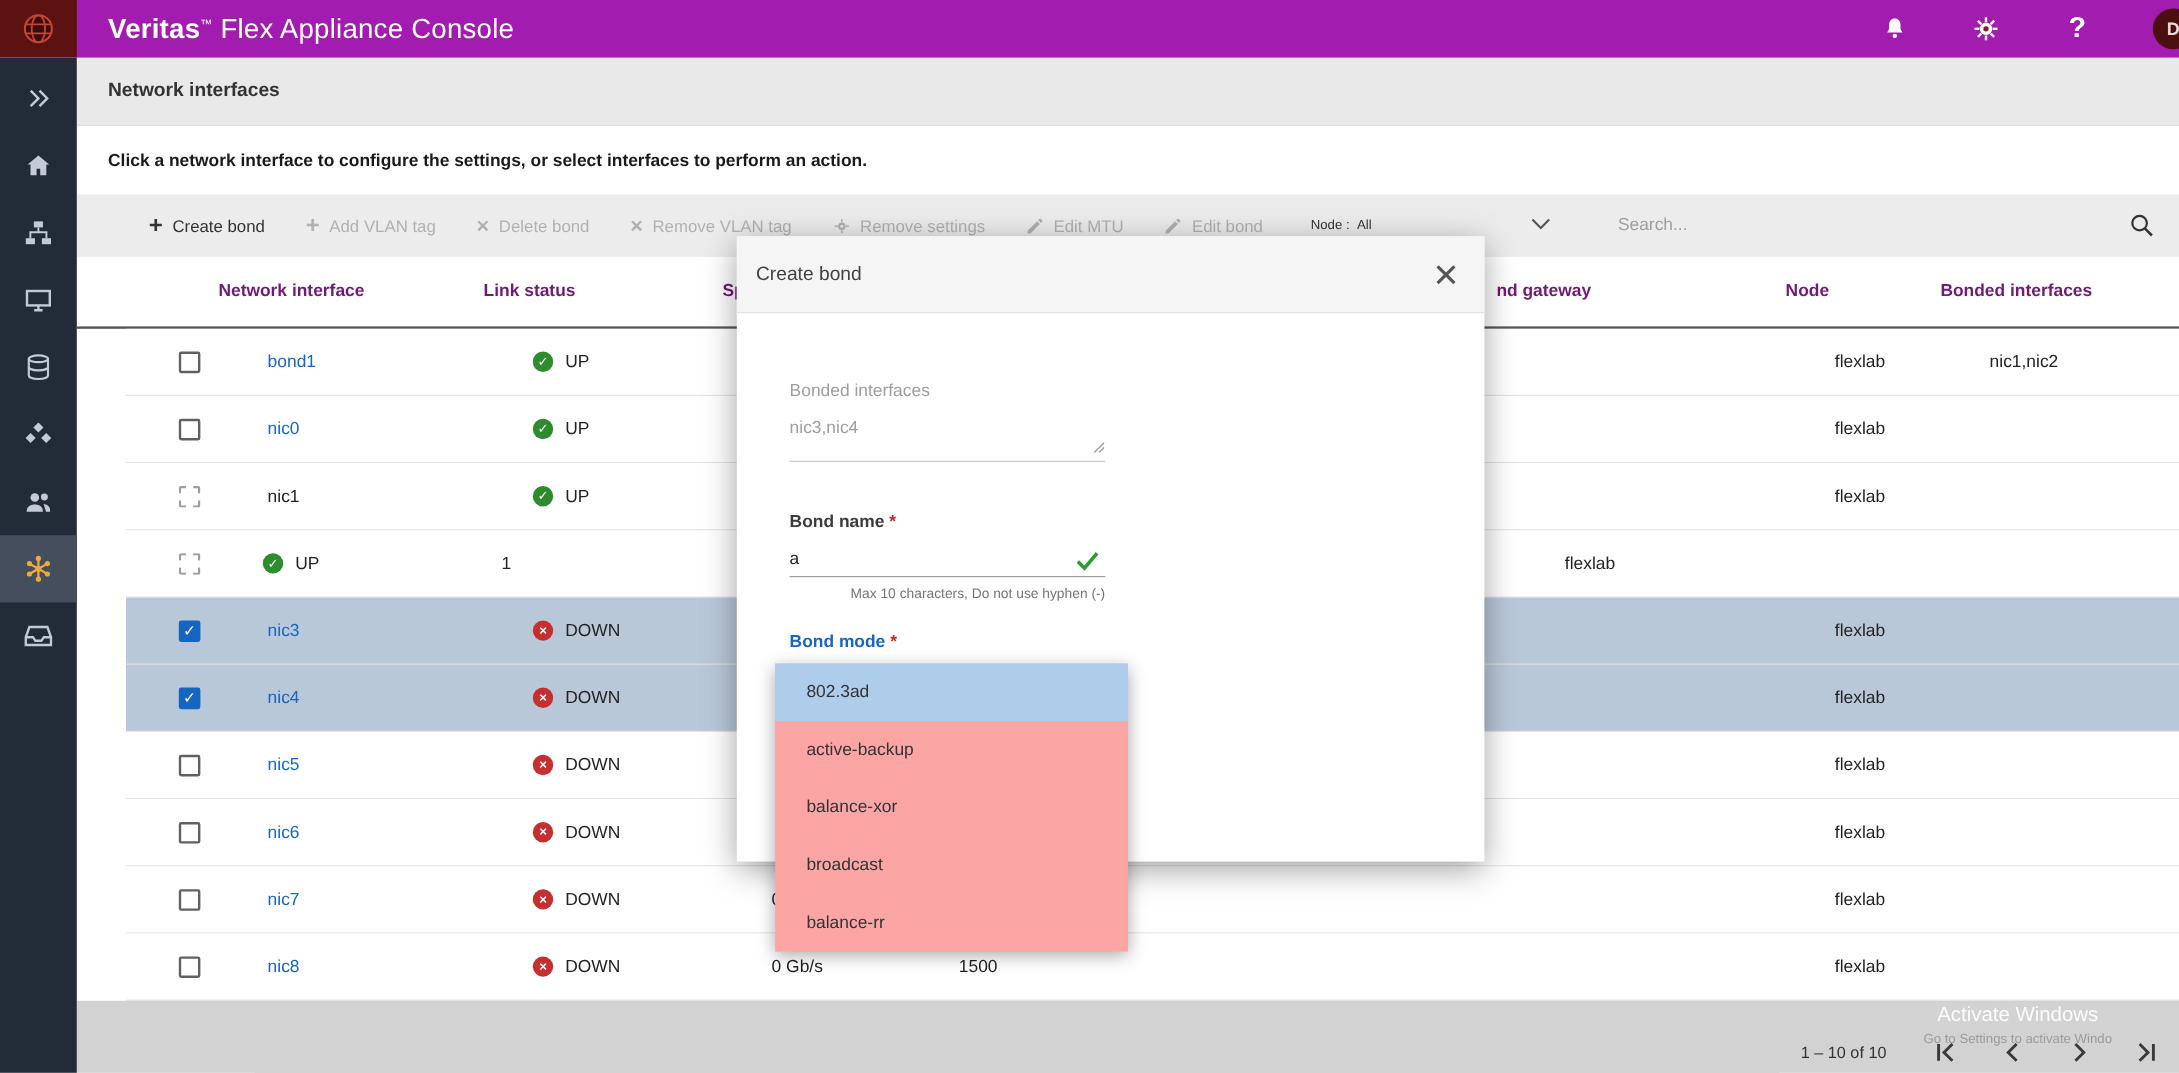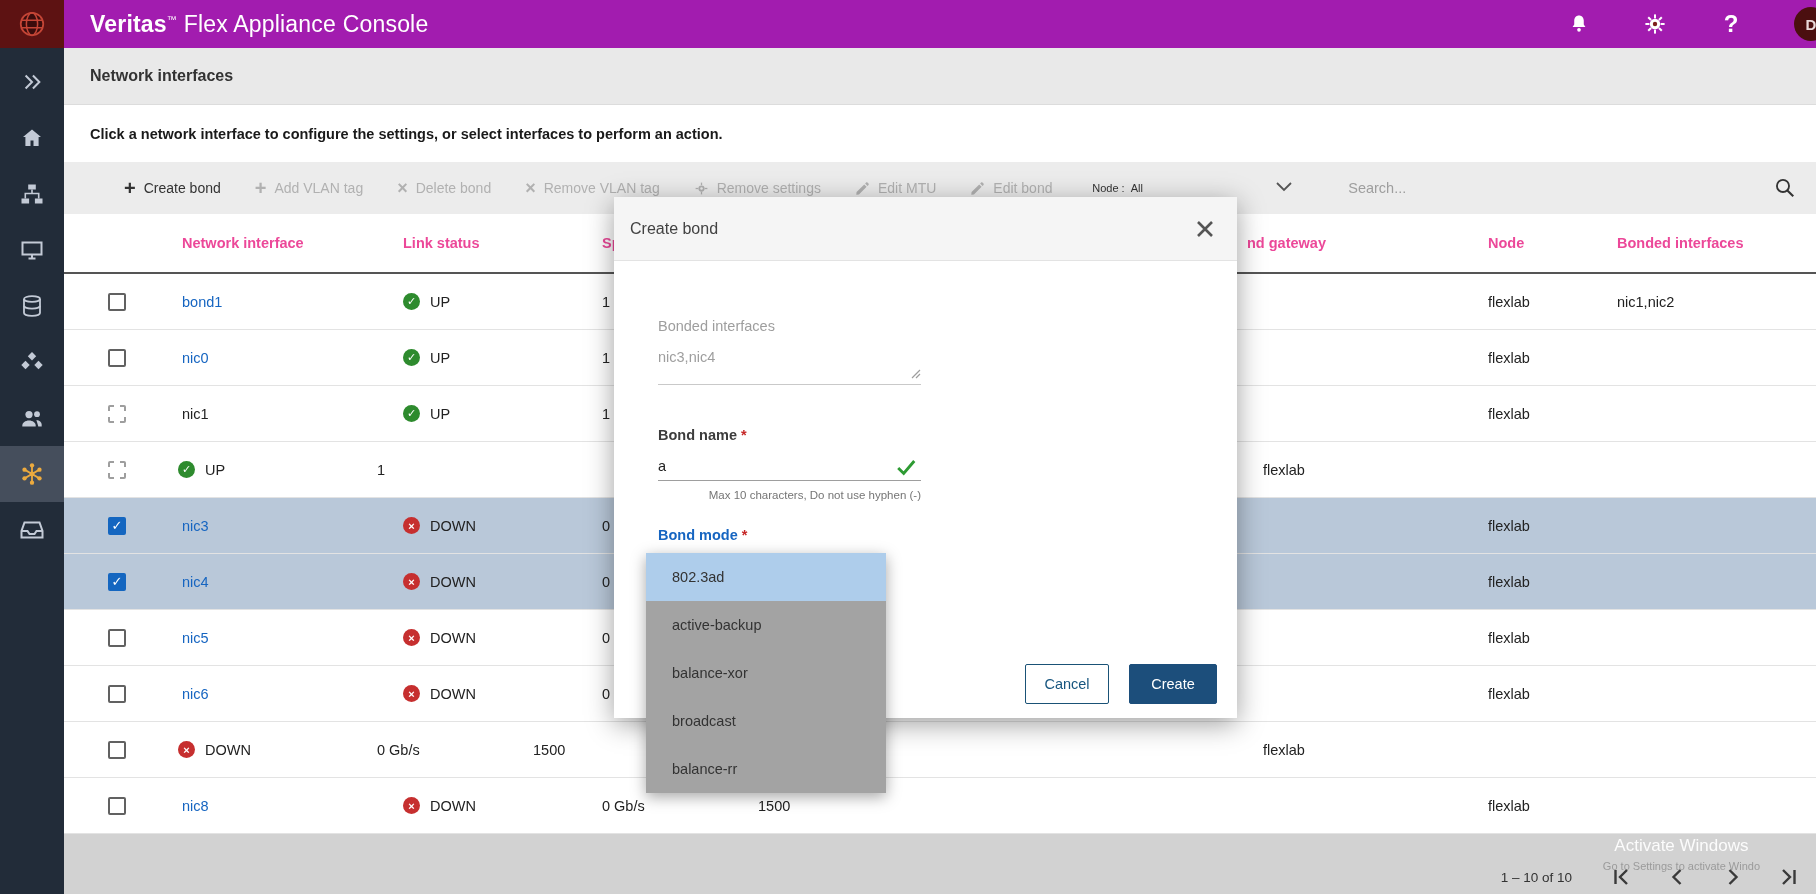--- a/index.html
+++ b/index.html
@@ -33,22 +33,22 @@
   .tbtn .x { font-size:18px; font-weight:700; line-height:1; }
   .tbtn.disabled { color:#b1b1b1; cursor:default; }
   .node-group { margin-left:auto; display:flex; align-items:center; width:200px; font-size:11px; color:#333; }
   .node-group .chev { margin-left:auto; }
   .search-box { width:420px; margin-left:56px; display:flex; align-items:center; }
   .search-box input { border:none; outline:none; background:transparent; font-size:14.5px; color:#555; width:100%; font-family:inherit; }
   .search-box input::placeholder { color:#9e9e9e; }
   .mag { margin-left:auto; cursor:pointer; display:flex; }
 
   
-  .thead { height:60px; display:flex; align-items:center; font-size:14.5px; font-weight:700; color:#ec4899; border-bottom:2px solid #555; }
-  .trow { height:56px; display:flex; align-items:center; font-size:14.5px; color:#222; border-bottom:1px solid #e3e3e3; cursor:pointer; background:#fff; }
+  .thead { height:60px; display:flex; align-items:center; font-size:14.5px; font-weight:700; color:#701a75; border-bottom:2px solid #555; }
+  .trow { height:56px; display:flex; align-items:center; font-size:14.5px; color:#222; border-bottom:1px solid #e3e3e3; cursor:pointer; background:#fff;margin-left:41px; }
   .trow.sel { background:#b9c8d9; }
   .c { display:flex; align-items:center; height:100%; }
   .c1 { width:88px; padding-left:44px; }
   .c2 { width:225px; padding-left:30px; }
   .c3 { width:196px; padding-left:26px; }
   .c4 { width:646px; padding-left:29px; }
   .c5 { width:240px; padding-left:28px; }
   .c6 { width:130px; padding-left:29px; }
   .c7 { flex:1; padding-left:28px; }
   .spd { width:156px; display:inline-block; }
@@ -77,21 +77,21 @@
   .f-label { position:absolute; left:44px; font-size:14.5px; }
   .f-label.gray { color:#9e9e9e; top:121px; }
   .f-label.dark { color:#3c3c3c; font-weight:700; top:230px; }
   .f-label.blue { color:#1665c1; font-weight:700; top:330px; }
   .req { color:#c62828; font-weight:700; }
   .txtarea { position:absolute; left:44px; top:146px; width:263px; height:42px; border-bottom:1px solid #c9c9c9; color:#9e9e9e; font-size:14.5px; padding-top:6px; }
   .resize-h { position:absolute; right:0; bottom:2px; }
   .input-f { position:absolute; left:44px; top:254px; width:263px; height:30px; border-bottom:1px solid #9e9e9e; font-size:14.5px; color:#222; display:flex; align-items:center; }
   .valid { position:absolute; right:4px; bottom:2px; display:flex; }
   .helper { position:absolute; left:44px; top:292px; width:263px; text-align:right; font-size:11.5px; color:#757575; }
-  .dropdown { position:absolute; left:32px; top:356px; width:240px; background:#a3a3a3; box-shadow:0 4px 14px rgba(0,0,0,.35); z-index:10; }
+  .dropdown { position:absolute; left:32px; top:356px; width:294px; background:#fca5a5; box-shadow:0 4px 14px rgba(0,0,0,.35); z-index:10; }
   .opt { height:48px; display:flex; align-items:center; padding-left:26px; font-size:14.5px; color:#333; cursor:pointer; }
   .opt.hl { background:#aecdeb; }
   .modal-actions { position:absolute; right:20px; bottom:14px; display:flex; gap:20px; }
   .btn { height:40px; border-radius:2px; font-size:14.5px; font-family:inherit; cursor:pointer; }
   .btn-cancel { width:84px; background:#fff; border:1px solid #1a5276; color:#16557f; }
   .btn-create { width:88px; background:#1c4e7b; border:1px solid #1c4e7b; color:#fff; }
 </style>
 </head>
 <body>
 
@@ -483,20 +483,23 @@
           <span class="node">flexlab</span>
         </div>
       <div class="c c7">
           <span class="bonded"></span>
         </div>
     </div>
       <div class="trow">
       <div class="c c1">
           <span class="cb plain"></span>
         </div>
+      <div class="c c2">
+          <a class="iface" href="#">nic7</a>
+        </div>
       <div class="c c3">
           <span class="badge down">×</span>
           <span class="lstat">DOWN</span>
         </div>
       <div class="c c4">
           <span class="spd">0 Gb/s</span>
           <span class="mtu">1500</span>
         </div>
       <div class="c c5">
           <span class="gw"></span>
@@ -601,17 +604,13 @@
 
   <div class="f-label blue"><span>Bond mode</span> <span class="req">*</span></div>
   <div class="dropdown">
       <div class="opt hl">802.3ad</div>
       <div class="opt">active-backup</div>
       <div class="opt">balance-xor</div>
       <div class="opt">broadcast</div>
       <div class="opt">balance-rr</div>
     </div>
 
-  <div class="modal-actions">
-    <button class="btn btn-cancel">Cancel</button>
-    <button class="btn btn-create">Create</button>
-  </div>
 </div>
 
 </body></html>

